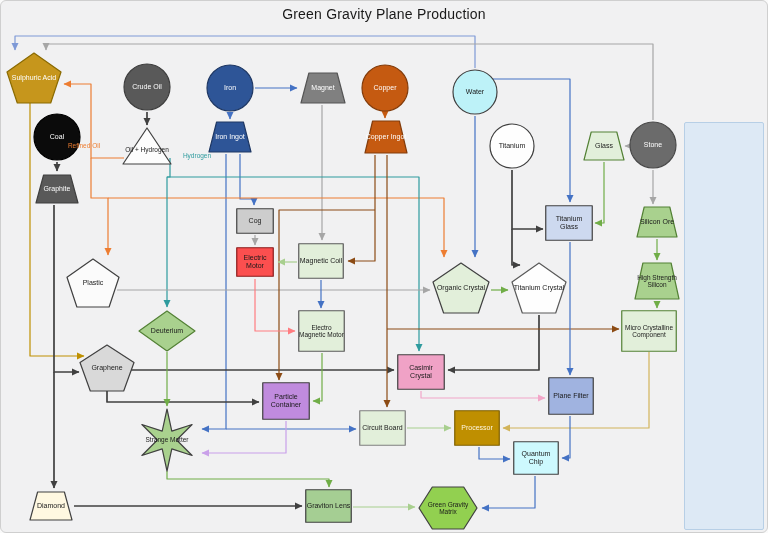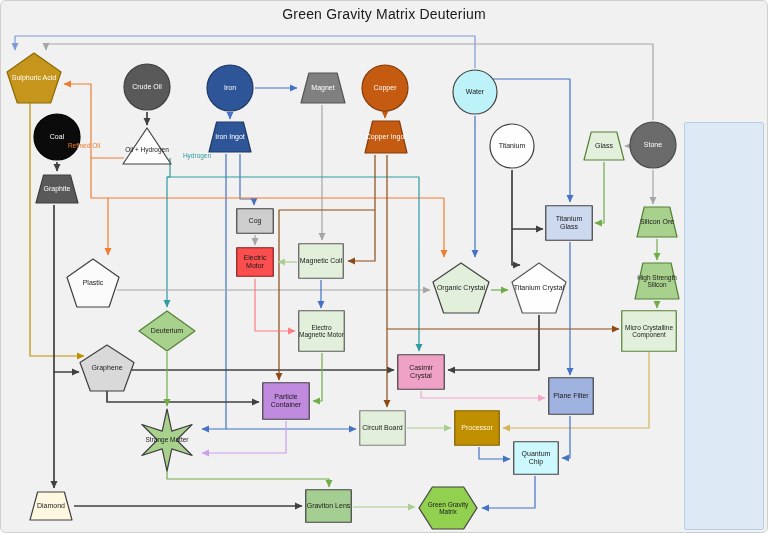--- a/index.html
+++ b/index.html
@@ -116,21 +116,21 @@
       <polyline points="254,278 254,330 294,330" fill="none" stroke="#FF7C80" stroke-width="1.2" stroke-linejoin="round" marker-end="url(#arr-salmon)"></polyline>
       <polyline points="321,352 321,400 312,400" fill="none" stroke="#70AD47" stroke-width="1.2" stroke-linejoin="round" marker-end="url(#arr-green)"></polyline>
       <polyline points="420,390 420,397 544,397" fill="none" stroke="#F2A6C8" stroke-width="1.2" stroke-linejoin="round" marker-end="url(#arr-pink)"></polyline>
       <polyline points="569,241 569,374" fill="none" stroke="#4472C4" stroke-width="1.2" stroke-linejoin="round" marker-end="url(#arr-blue)"></polyline>
       <polyline points="648,351 648,427 502,427" fill="none" stroke="#D2B45A" stroke-width="1.2" stroke-linejoin="round" marker-end="url(#arr-khaki)"></polyline>
       <polyline points="406,427 450,427" fill="none" stroke="#A8CF8E" stroke-width="1.2" stroke-linejoin="round" marker-end="url(#arr-paleGreen)"></polyline>
       <polyline points="478,446 478,458 509,458" fill="none" stroke="#4472C4" stroke-width="1.2" stroke-linejoin="round" marker-end="url(#arr-blue)"></polyline>
       <polyline points="569,415 569,457 561,457" fill="none" stroke="#4472C4" stroke-width="1.2" stroke-linejoin="round" marker-end="url(#arr-blue)"></polyline>
       <polyline points="534,475 534,507 481,507" fill="none" stroke="#4472C4" stroke-width="1.2" stroke-linejoin="round" marker-end="url(#arr-blue)"></polyline>
     </svg>
-  <div class="title">Green Gravity Matrix  Deuterium</div>
+  <div class="title">Green Gravity Plane  Production</div>
   <div id="node-layer">
       <div class="node" style="left: 5px; top: 51px; width: 56px; height: 52px;">
         <svg width="56" height="52" viewBox="0 0 56 52">
           <polygon points="28.0,1.0 55.0,20.0 44.7,51.0 11.3,51.0 1.0,20.0" fill="#C6961C" stroke="#8A6A00" stroke-width="1.2" stroke-linejoin="round"></polygon>
         </svg>
         <span class="lbl" style="color: rgb(255, 255, 255);">Sulphuric Acid</span>
       </div>
       <div class="node" style="left: 122px; top: 62px; width: 48px; height: 48px;">
         <svg width="48" height="48" viewBox="0 0 48 48">
           <ellipse cx="24" cy="24" rx="23" ry="23" fill="#595959" stroke="#3F3F3F" stroke-width="1.2" stroke-linejoin="round"></ellipse>

